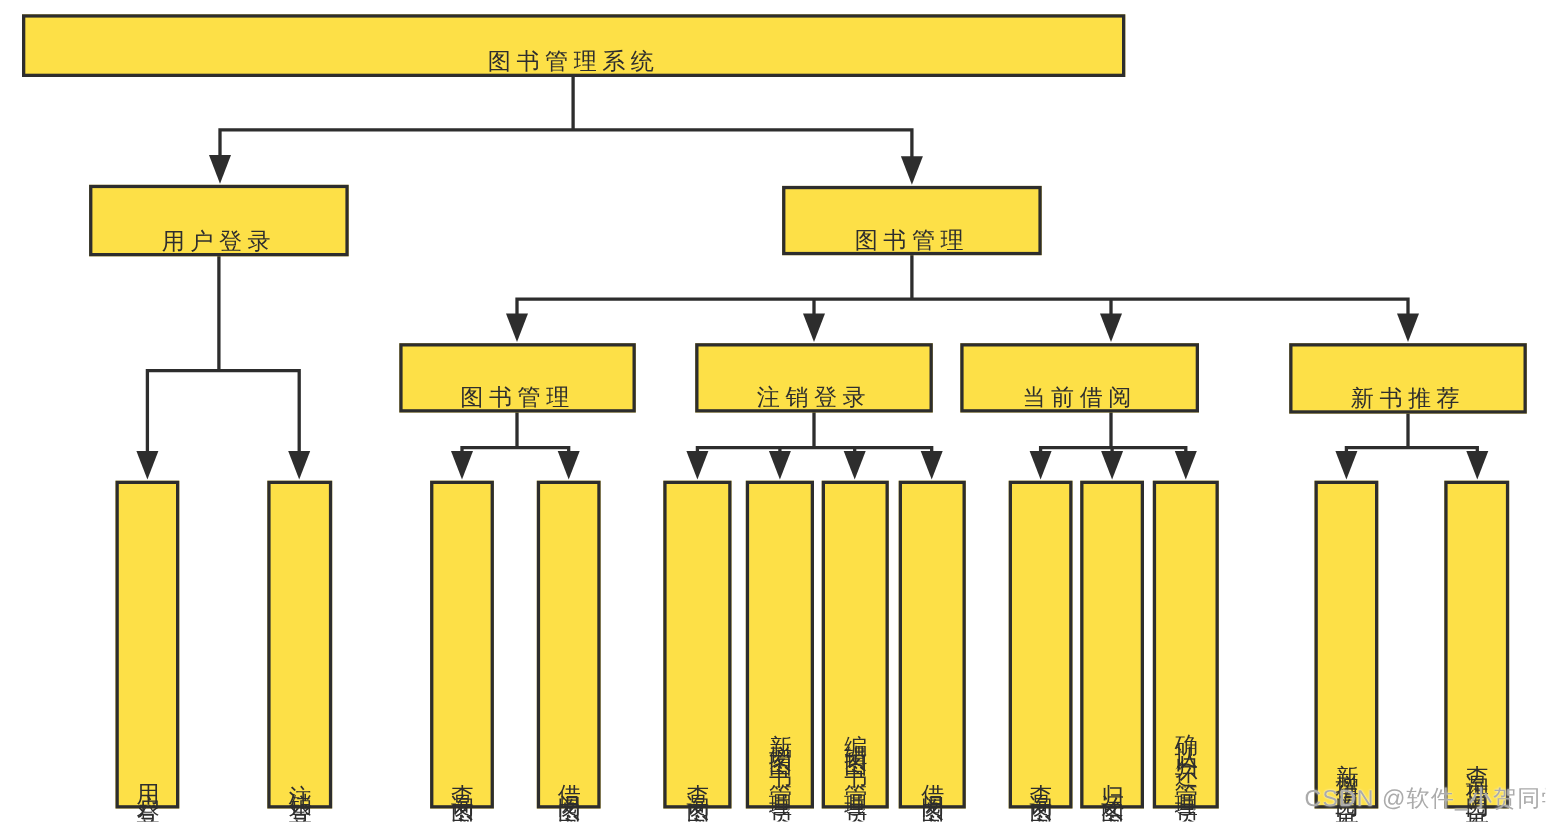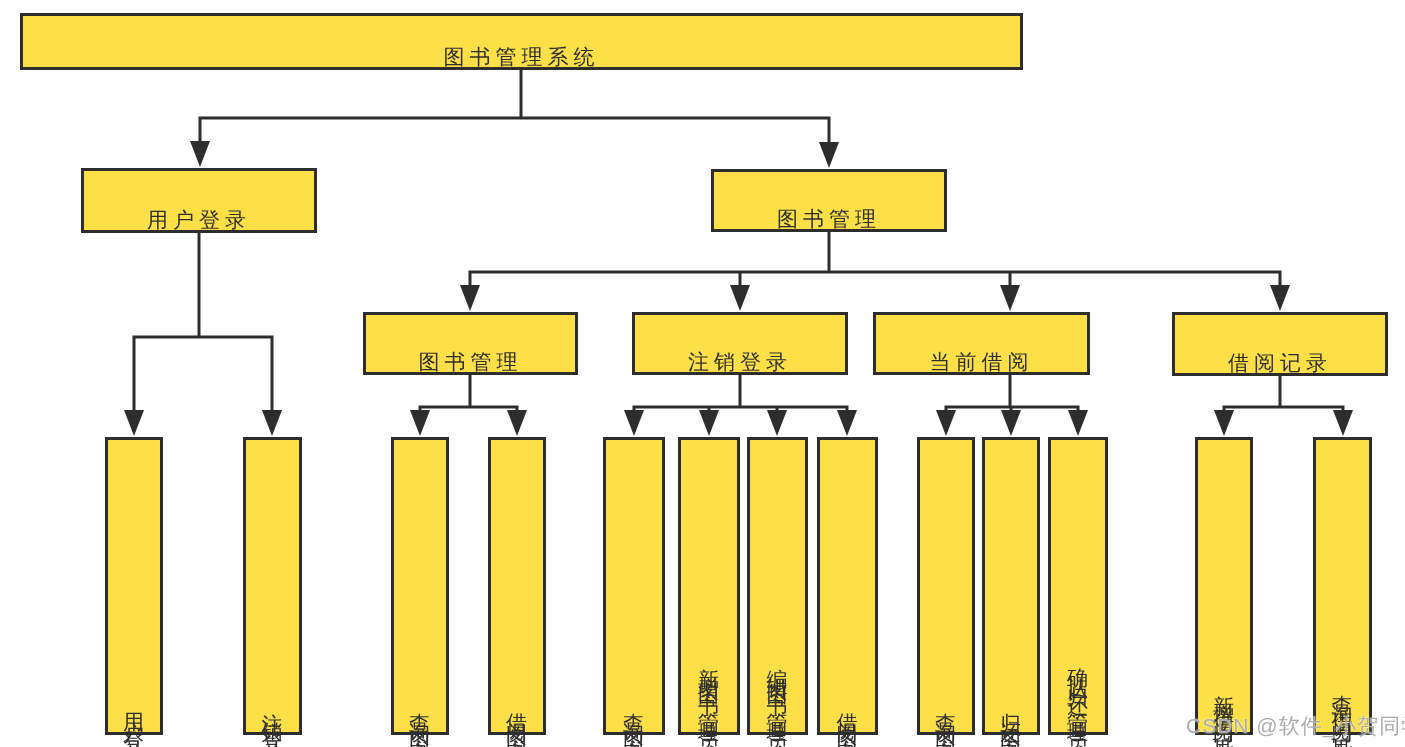--- a/index.html
+++ b/index.html
@@ -124,21 +124,21 @@
   <div class="node h" style="left:363px; top:312px; width:215px; height:63px;">
     <span>图书管理</span>
   </div>
   <div class="node h" style="left:632px; top:312px; width:216px; height:63px;">
     <span>注销登录</span>
   </div>
   <div class="node h" style="left:873px; top:312px; width:217px; height:63px;">
     <span>当前借阅</span>
   </div>
   <div class="node h" style="left:1172px; top:312px; width:216px; height:64px;">
-    <span>借阅记录</span>
+    <span>新书推荐</span>
   </div>
 
   <div class="node v" style="left:105px;">
     <span>用户登录</span>
   </div>
   <div class="node v" style="left:243px; width:59px;">
     <span>注销登录</span>
   </div>
 
   <div class="node v" style="left:391px;">

